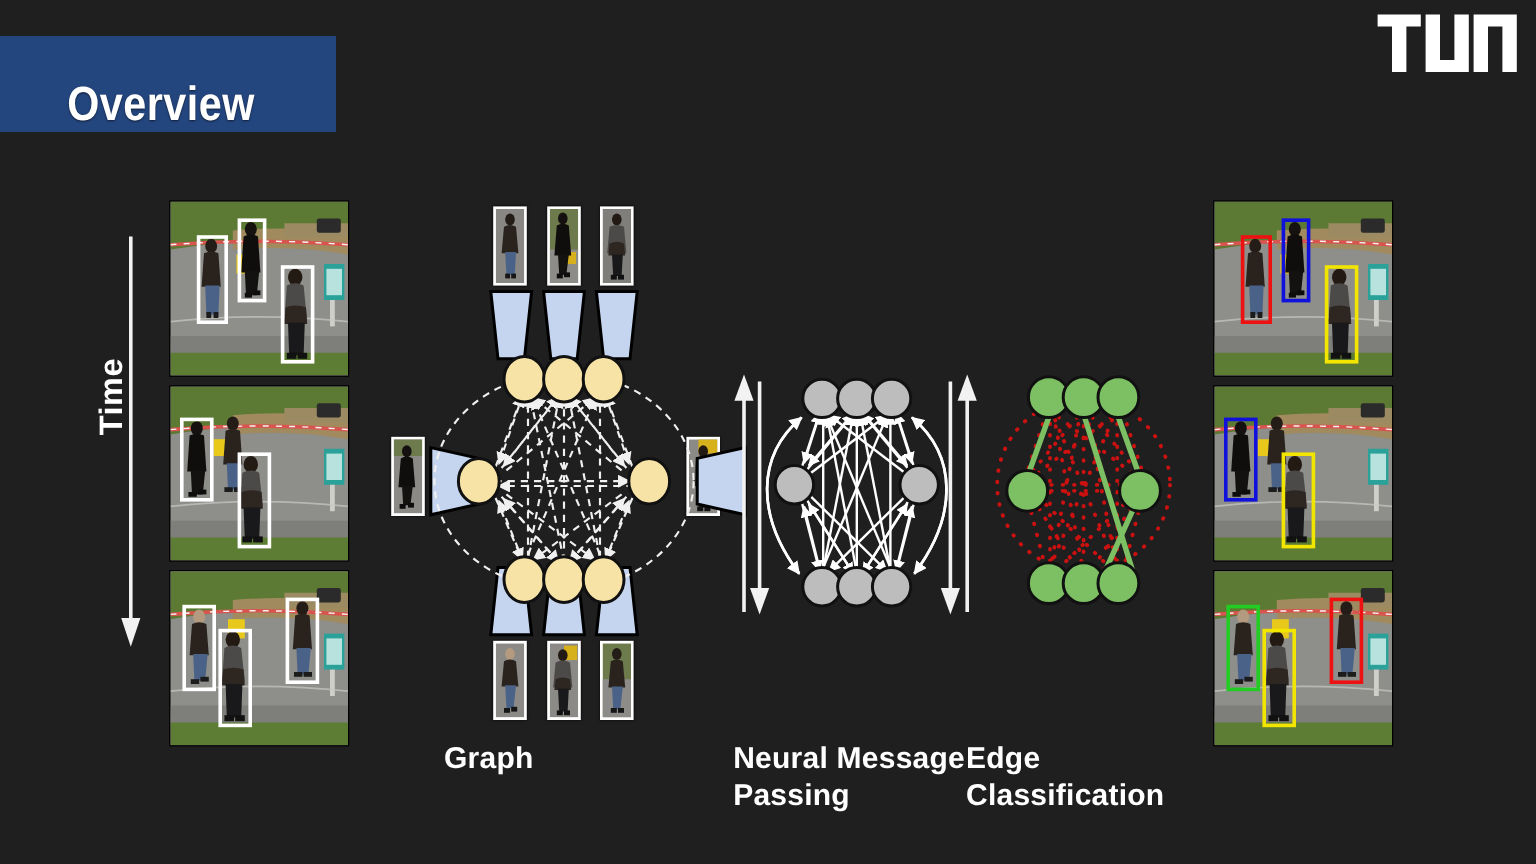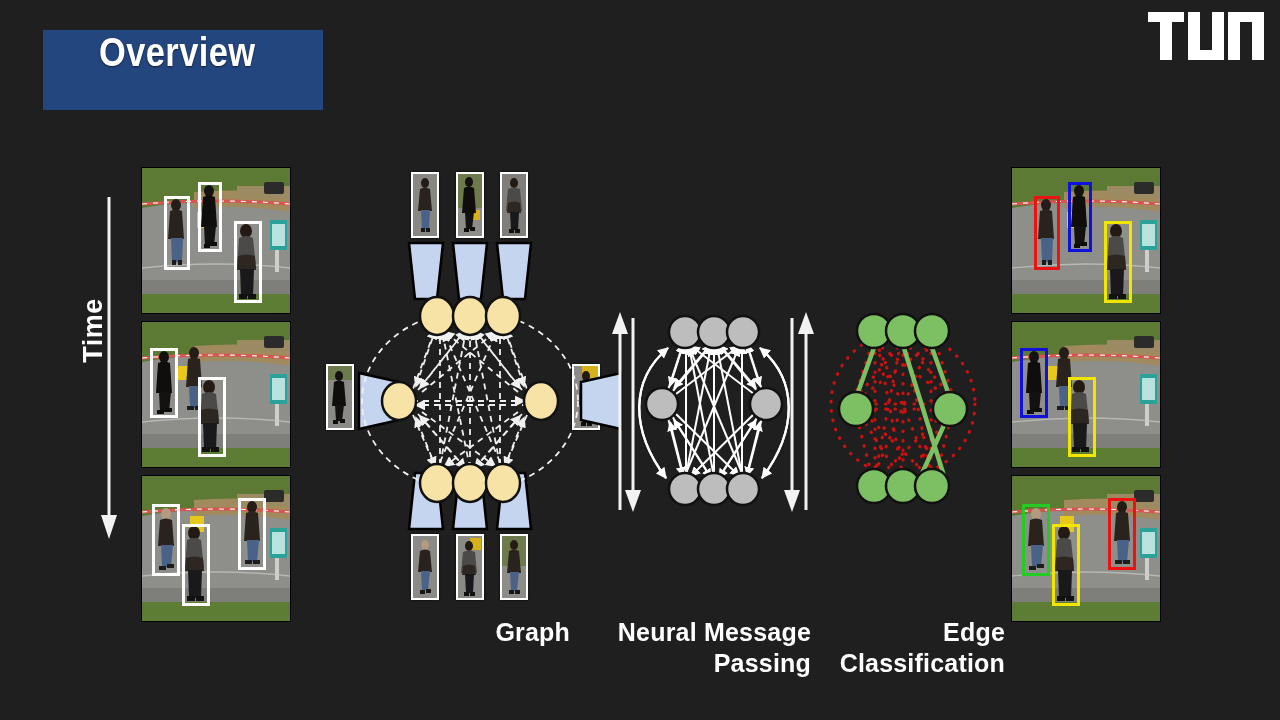--- a/index.html
+++ b/index.html
@@ -8,21 +8,21 @@
     width:1280px;height:720px;
     background:#1f1f1f;
     font-family:"Liberation Sans","DejaVu Sans",sans-serif;
     overflow:hidden;position:relative;
   }
   .slide{position:absolute;inset:0;}
 
   
   #title-bar{
     position:absolute;left:0;top:30px;width:280px;height:80px;
-    background:#24467f;display:flex;align-items:flex-start;margin-left:43px;
+    background:#24467f;display:flex;align-items:flex-end;
   }
   #title-text{
     color:#ffffff;font-size:40px;font-weight:700;
     letter-spacing:.5px;margin-left:56px;
     font-family:"Liberation Sans Narrow","Liberation Sans",sans-serif;
     transform:scaleX(.86);transform-origin:left center;
     text-shadow:0 1px 2px rgba(0,0,0,.6);
   }
 
   
@@ -42,21 +42,21 @@
   
   .frame-col{position:absolute;}
   .frame{position:relative;overflow:hidden;background:#555;
          box-shadow:0 0 0 1px #000;}
   .scene{position:absolute;inset:0;}
   .bbox{position:absolute;box-sizing:border-box;}
   .bbox.white{border:3px solid #fff;}
 
   
   .stage-label{
-    position:absolute;color:#fff;text-align:right;
+    position:absolute;color:#fff;text-align:left;
     font-size:25px;font-weight:700;line-height:1.25;
     font-family:"Liberation Sans Narrow","Liberation Sans",sans-serif;
     letter-spacing:.2px;
   }
 
   
   .diagram{position:absolute;top:0;left:0;width:1280px;height:720px;
            pointer-events:none;}
 
   

